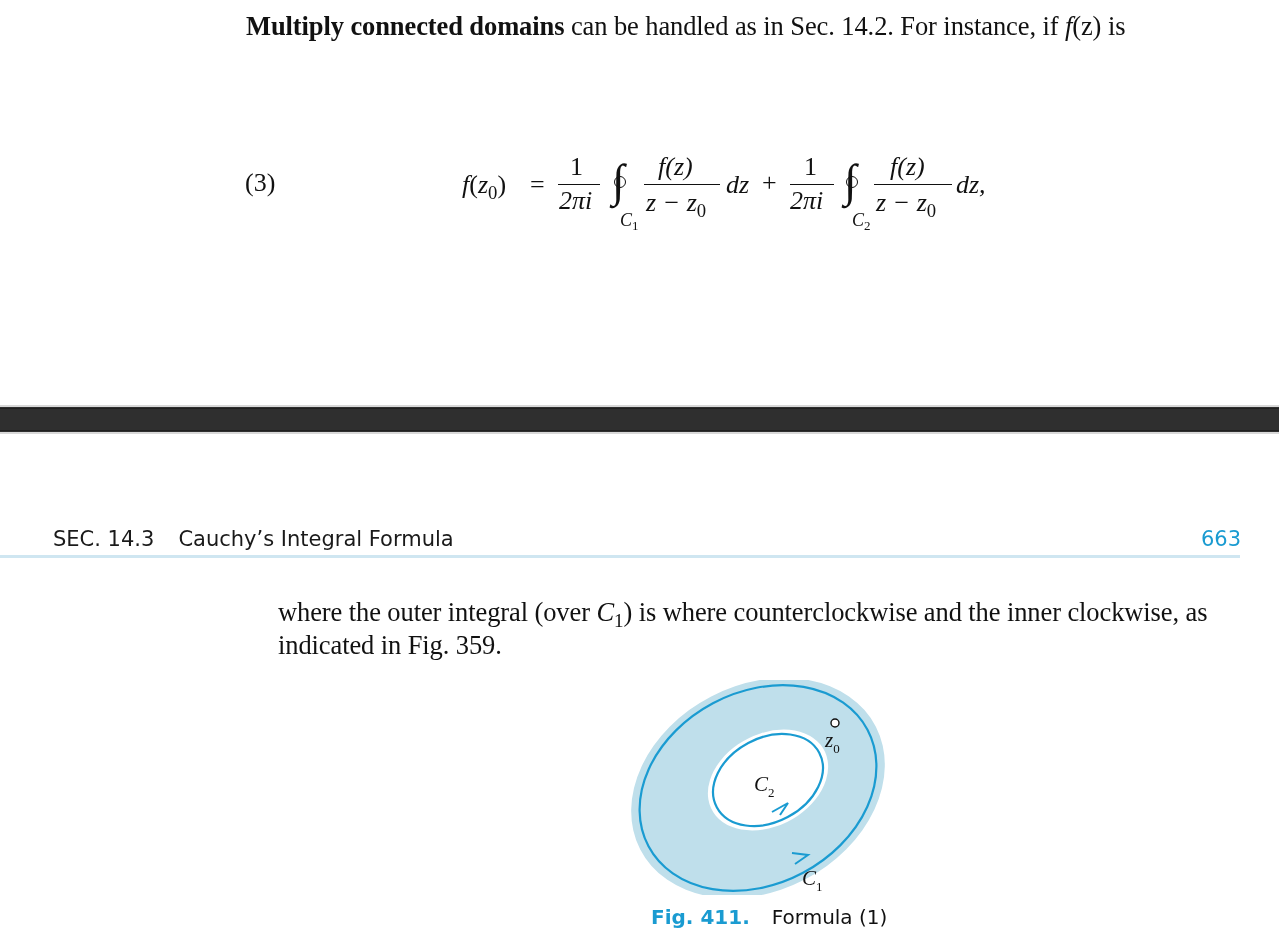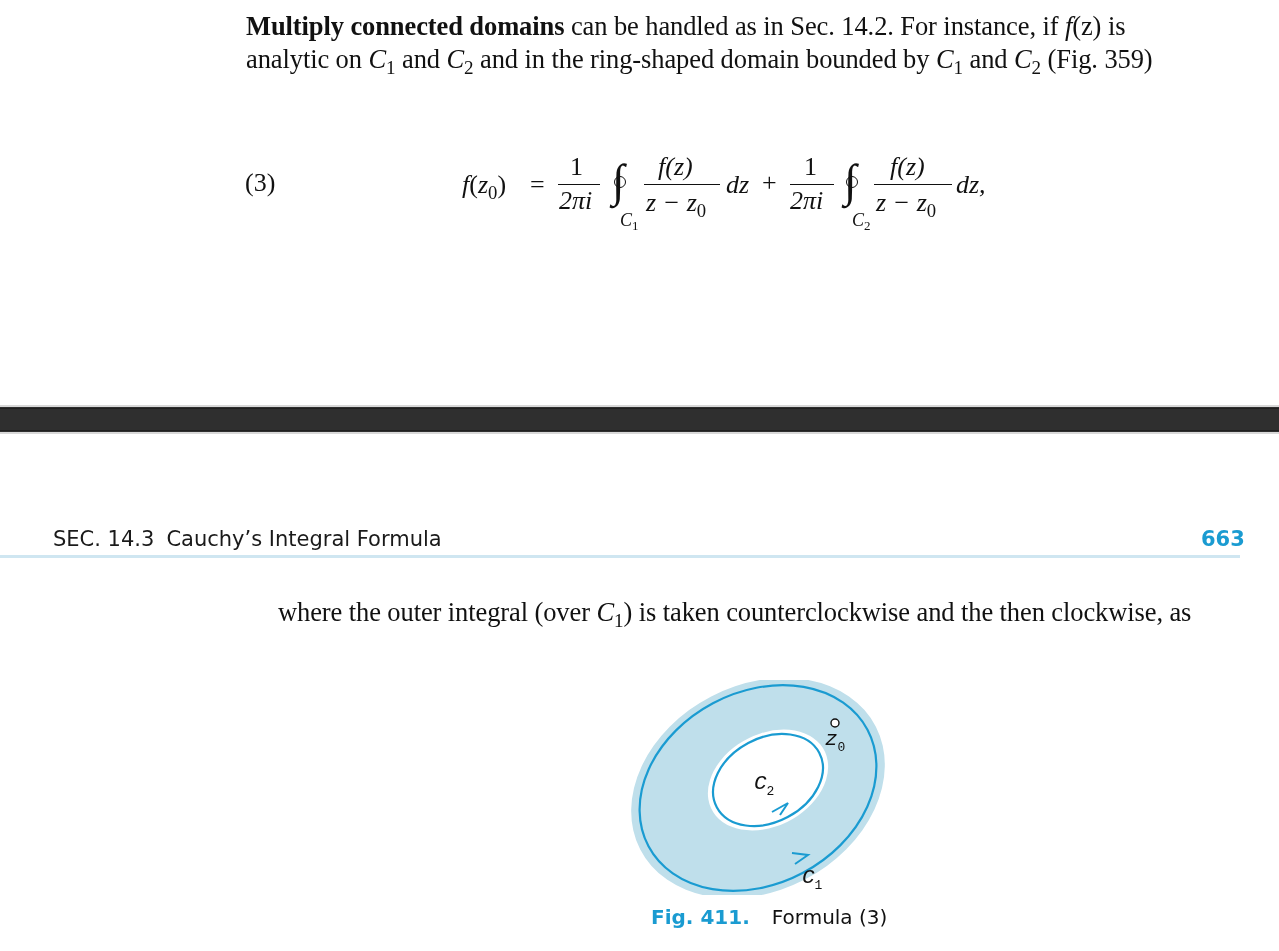--- a/index.html
+++ b/index.html
@@ -37,54 +37,41 @@
     
     .divider {
       position: absolute; left: 0; top: 405px; width: 1279px; height: 29px;
       background: #2f2f2f; border-top: 2px solid #d8d8d8; border-bottom: 2px solid #d8d8d8;
       box-sizing: border-box;
     }
     .divider-inner { position: absolute; left: 0; right: 0; top: 1px; bottom: 1px; border-top: 1px solid #1f1f1f; border-bottom: 1px solid #1f1f1f; }
 
     
     .running-head { position: absolute; left: 53px; top: 527px; font-family: "DejaVu Sans", "Liberation Sans", sans-serif; font-size: 21px; color: #1a1a1a; }
-    .running-head .sec { margin-right: 12px; }
-    .page-number { position: absolute; left: 1201px; top: 527px; font-family: "DejaVu Sans", "Liberation Sans", sans-serif; font-size: 21px; font-weight: bold; color: #1a9bd1; }
+    .running-head .sec { margin-right: 24px; }
+    .page-number { position: absolute; left: 1201px; top: 527px; font-family: "DejaVu Sans", "Liberation Sans", sans-serif; font-size: 21px; font-weight: normal; color: #1a9bd1; }
     .head-rule { position: absolute; left: 0; top: 555px; width: 1240px; height: 3px; background: #cfe6f1; }
 
     
     .figure { position: absolute; left: 620px; top: 680px; width: 280px; height: 215px; }
     .figure svg { position: absolute; left: 0; top: 0; }
-    .fig-label { position: absolute; font-style: italic; font-size: 21px; font-family: Liberation Mono, monospace; }
+    .fig-label { position: absolute; font-style: italic; font-size: 21px; font-family: Liberation Serif, serif; }
     .fig-label sub { font-size: 13px; vertical-align: -0.45em; }
     .caption { position: absolute; left: 651px; top: 905px; font-family: "DejaVu Sans", "Liberation Sans", sans-serif; font-size: 20px; white-space: nowrap; }
     .caption .fig-num { color: #1a9bd1; font-weight: bold; margin-right: 22px; }
   </style>
 </head>
 <body>
 
 <div class="page page-top">
 
   <div class="para para-top">
     <span class="line justify">
       <span><b>Multiply connected domains</b> <span>can be handled as in Sec. 14.2. For instance, if</span> <i>f</i><span>(z)</span></span>
       <span>is</span>
-    </span>
-    <span class="line justify">
-      <span>
-        <span>analytic on</span>
-        <i>C</i><sub>1</sub>
-        <span>and</span>
-        <i>C</i><sub>2</sub>
-        <span>and in the ring-shaped domain bounded by</span>
-        <i>C</i><sub>1</sub>
-        <span>and</span>
-        <i>C</i><sub>2</sub>
-      </span>
-      <span>(Fig. 359)</span>
     </span>
   </div>
 
   <div class="eq-number">(3)</div>
 
   <div class="equation">
 
     <span class="eq-item" style="left:0;top:24px;"><i>f</i><span>(</span><i>z</i><sub>0</sub><span>)</span></span>
     <span class="eq-item" style="left:68px;top:24px;">=</span>
 
@@ -125,22 +112,23 @@
 <div class="page page-bottom"></div>
 
 <div class="running-head">
   <span class="sec">SEC. 14.3</span><span>Cauchy’s Integral Formula</span>
 </div>
 <div class="page-number">663</div>
 <div class="head-rule"></div>
 
 <div class="para para-bottom">
   <span class="line justify">
-    <span><span>where the outer integral (over</span> <i>C</i><sub>1</sub><span>) is taken counterclockwise and the then clockwise, as</span></span>
+    <span><span>where the outer integral (over</span> <i>C</i><sub>1</sub><span>) is where counterclockwise and the inner clockwise, as</span></span>
   </span>
+  <span class="line">indicated in Fig. 359.</span>
 </div>
 
 <div class="figure">
   <svg width="280" height="215" viewBox="0 0 280 215">
 
     <path fill="#bfdfeb" fill-rule="evenodd" stroke="none" d="M 138 108 m -124 0 a 124 96 -28 1 0 248 0 a 124 96 -28 1 0 -248 0 Z
          M 148 100 m -58 0 a 58 42 -28 1 0 116 0 a 58 42 -28 1 0 -116 0 Z"></path>
     <ellipse cx="138" cy="108" rx="124" ry="96" transform="rotate(-28 138 108)" fill="none" stroke="#1a9bd1" stroke-width="2.2"></ellipse>
     <ellipse cx="148" cy="100" rx="58" ry="42" transform="rotate(-28 148 100)" fill="#ffffff" stroke="#1a9bd1" stroke-width="2.2"></ellipse>
 
@@ -148,14 +136,14 @@
     <path d="M 172 173 L 188 175 L 175 184" fill="none" stroke="#1a9bd1" stroke-width="2"></path>
 
     <circle cx="215" cy="43" r="4" fill="#ffffff" stroke="#111" stroke-width="1.4"></circle>
   </svg>
   <span class="fig-label" style="left:205px;top:48px;"><span>z</span><sub>0</sub></span>
   <span class="fig-label" style="left:134px;top:92px;"><span>C</span><sub>2</sub></span>
   <span class="fig-label" style="left:182px;top:186px;"><span>C</span><sub>1</sub></span>
 </div>
 
 <div class="caption">
-  <span class="fig-num">Fig. 411.</span><span>Formula (3)</span>
+  <span class="fig-num">Fig. 411.</span><span>Formula (1)</span>
 </div>
 
 </body></html>

